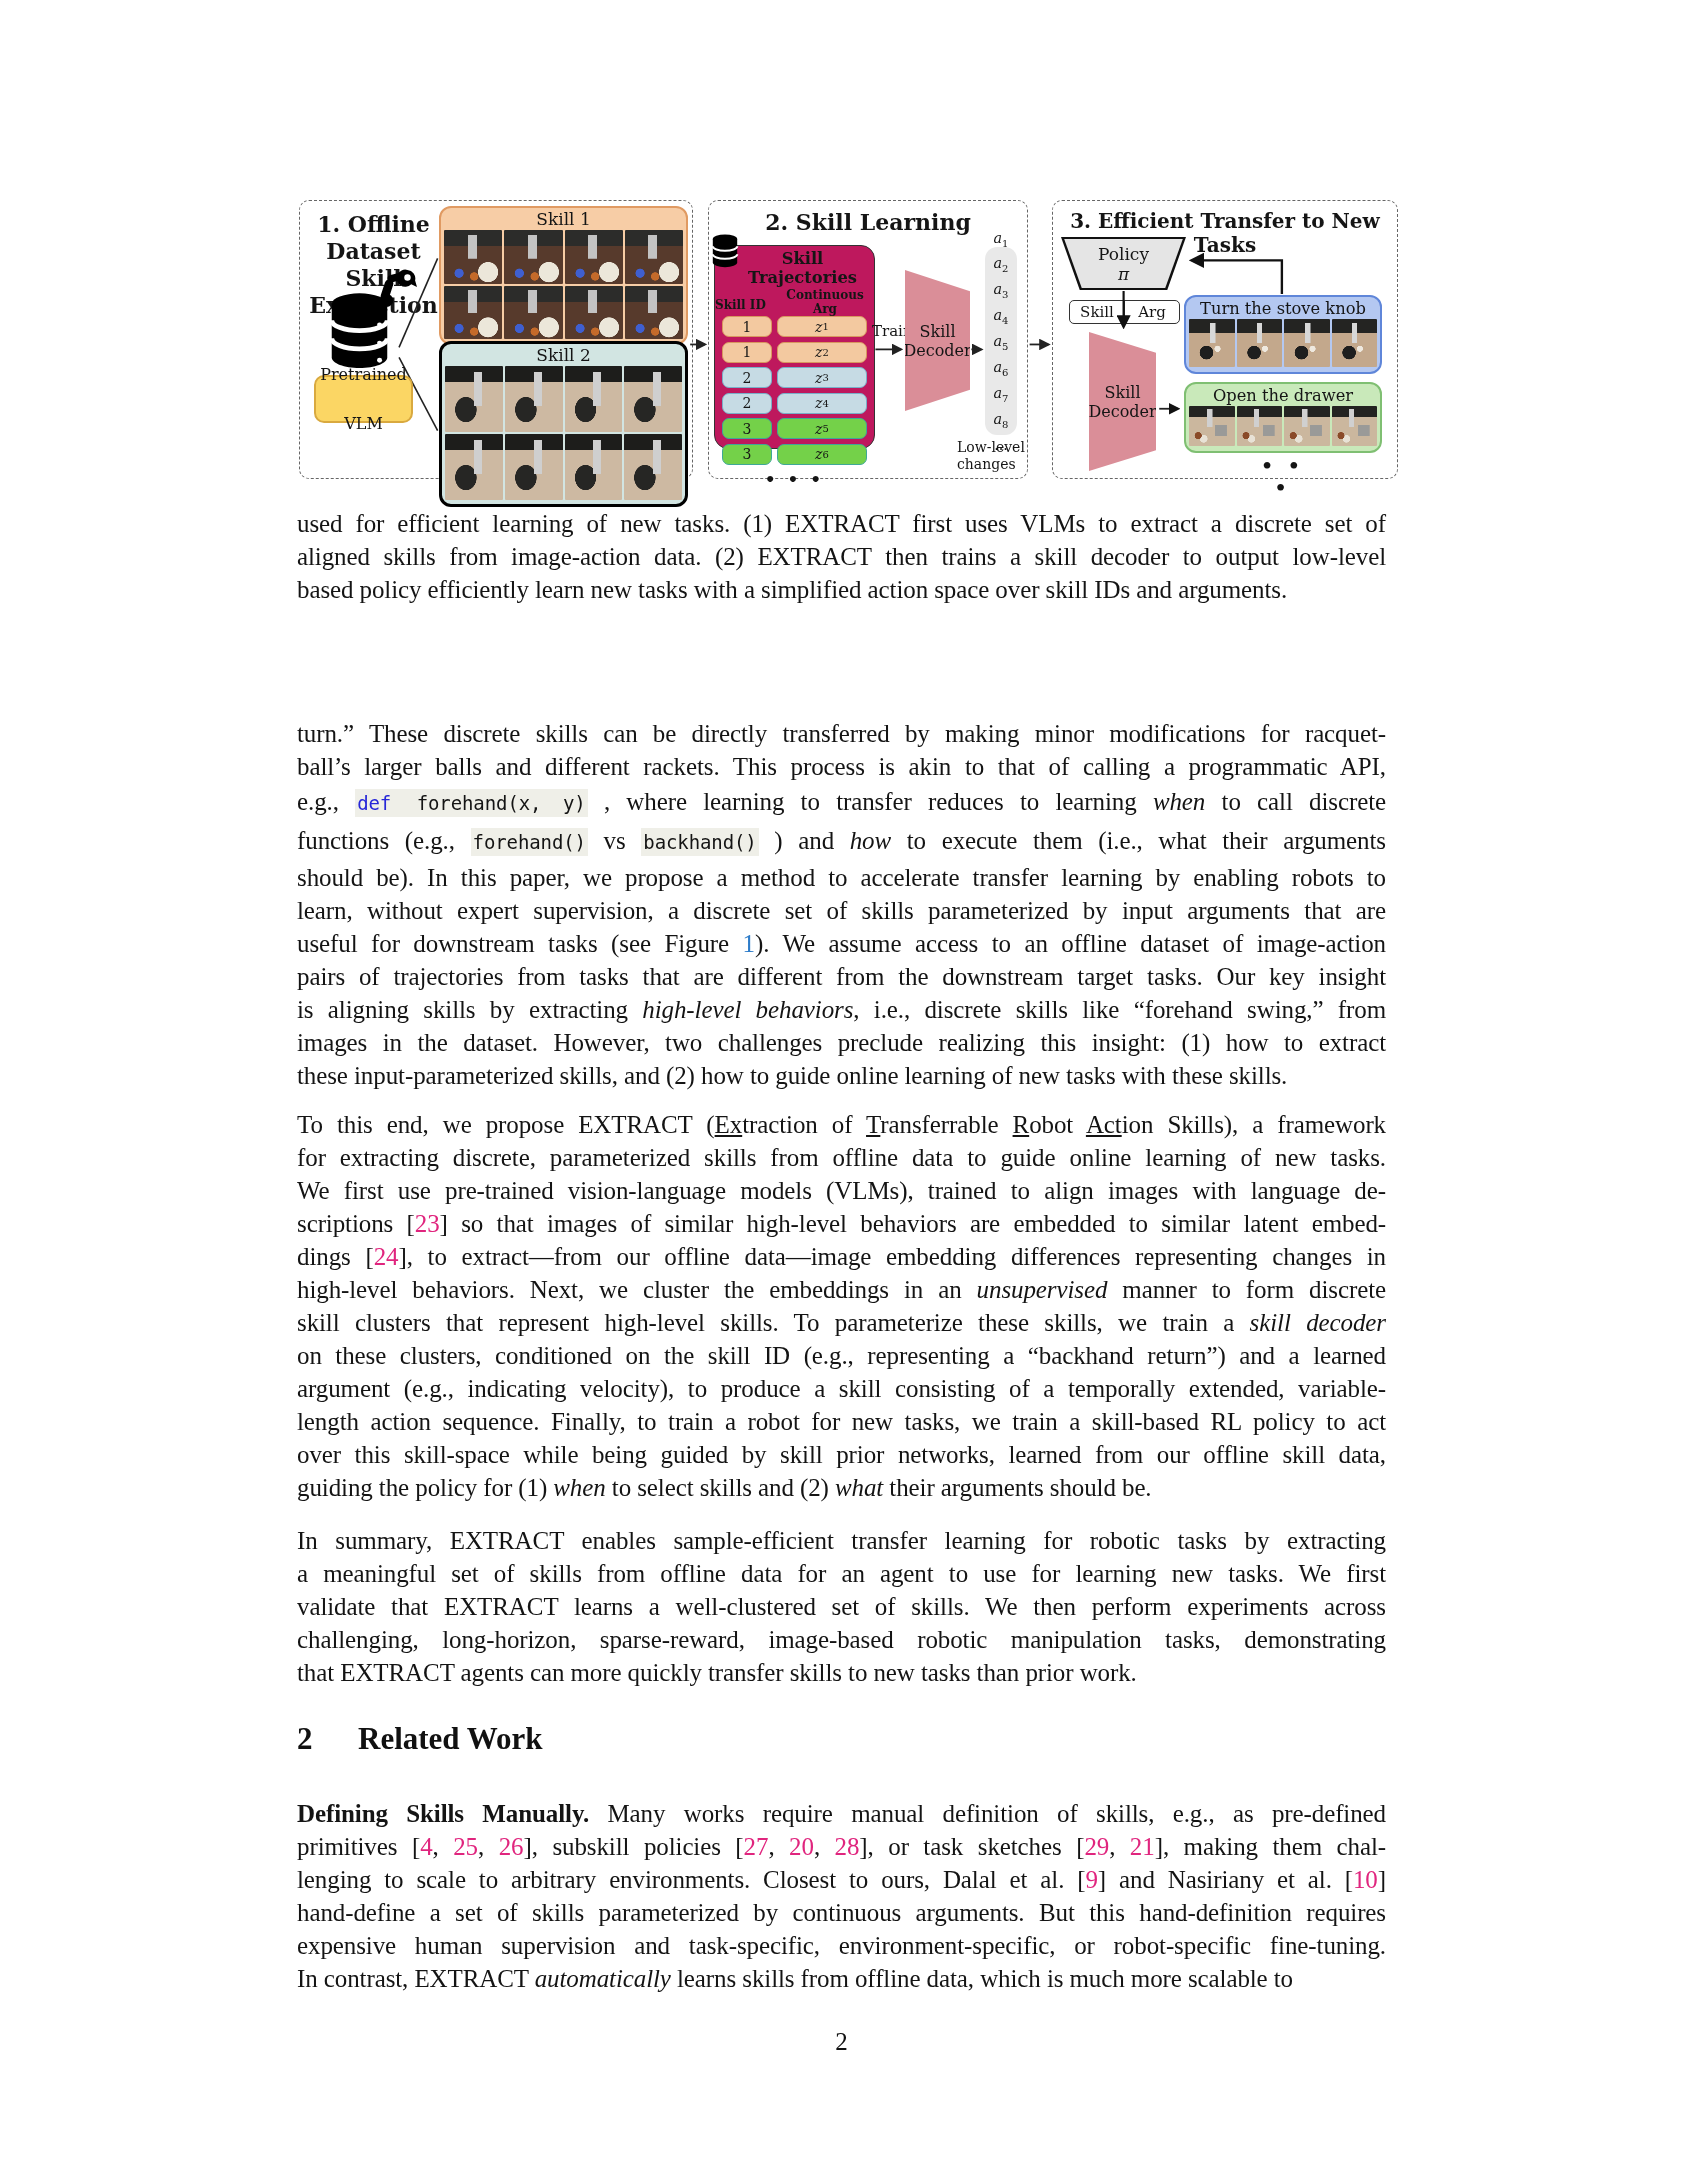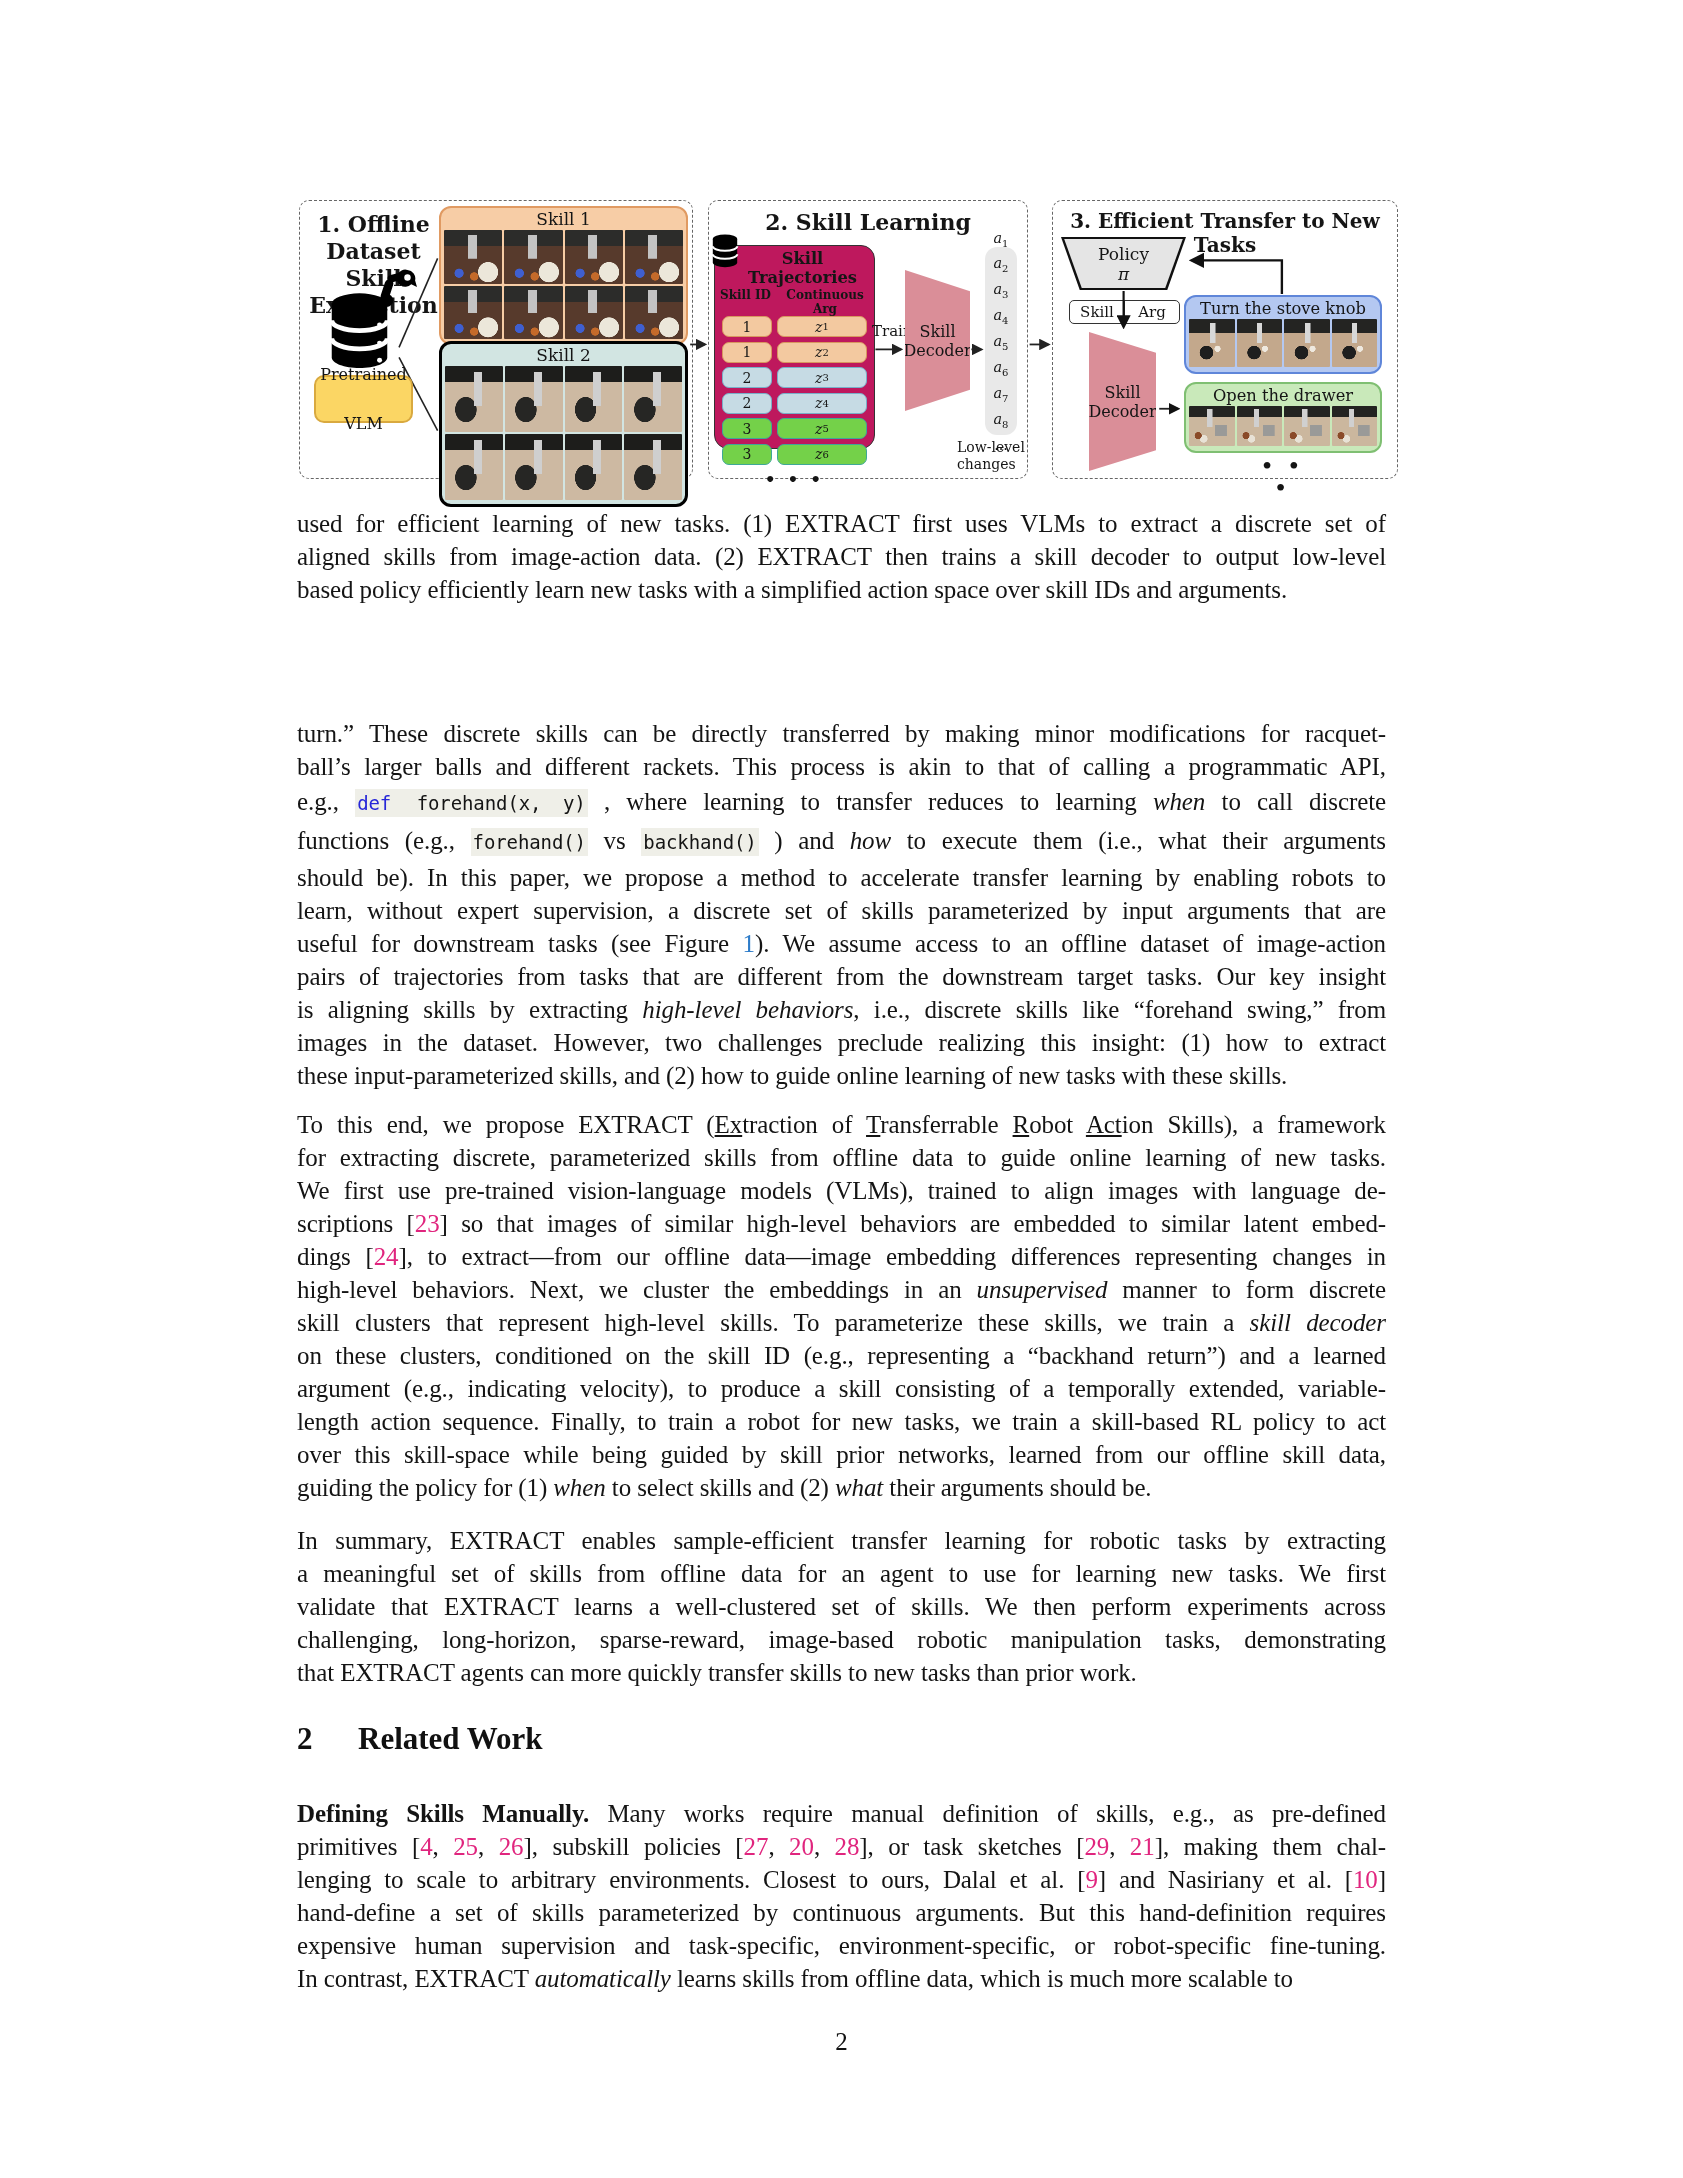--- a/index.html
+++ b/index.html
@@ -65,21 +65,21 @@
      radial-gradient(circle at 20% 74%,#8a4a28 0 7%,transparent 8%),
      radial-gradient(circle at 32% 82%,#e8e2d6 0 8%,transparent 9%),
      linear-gradient(#232321 0 28%,#cbb79e 28% 100%);}
 
   
   .p2-title{left:0;top:8px;width:100%;font-size:22px;}
   .traj{position:absolute;left:5px;top:44px;width:161px;height:204px;background:#be185d;border:1.6px solid #333;
         border-radius:14px;box-sizing:border-box;}
   .traj-title{margin-top:3px;padding-left:16px;text-align:center;font-size:16.3px;font-weight:bold;}
   .traj-heads{display:flex;font-size:12px;font-weight:bold;margin-top:1px;}
-  .traj-heads .th1{width:61px;text-align:center;}
+  .traj-heads .th1{width:61px;text-align:left;margin-top:10px;}
   .traj-heads .th2{flex:1;text-align:center;}
   .trow{display:flex;gap:5px;margin:0 7px 4.5px;}
   .pill{display:flex;align-items:center;justify-content:center;height:21px;border-radius:7px;
         border:1.2px solid;font-size:14px;box-sizing:border-box;}
   .pill.id{width:50px;}
   .pill.arg{flex:1;}
   .pc-o{background:#f3c9a0;border-color:#d8975f;}
   .pc-b{background:#c6dbe4;border-color:#79afc9;}
   .pc-g{background:#74d149;border-color:#3fa896;}
   .pill sub{font-size:10px;}

